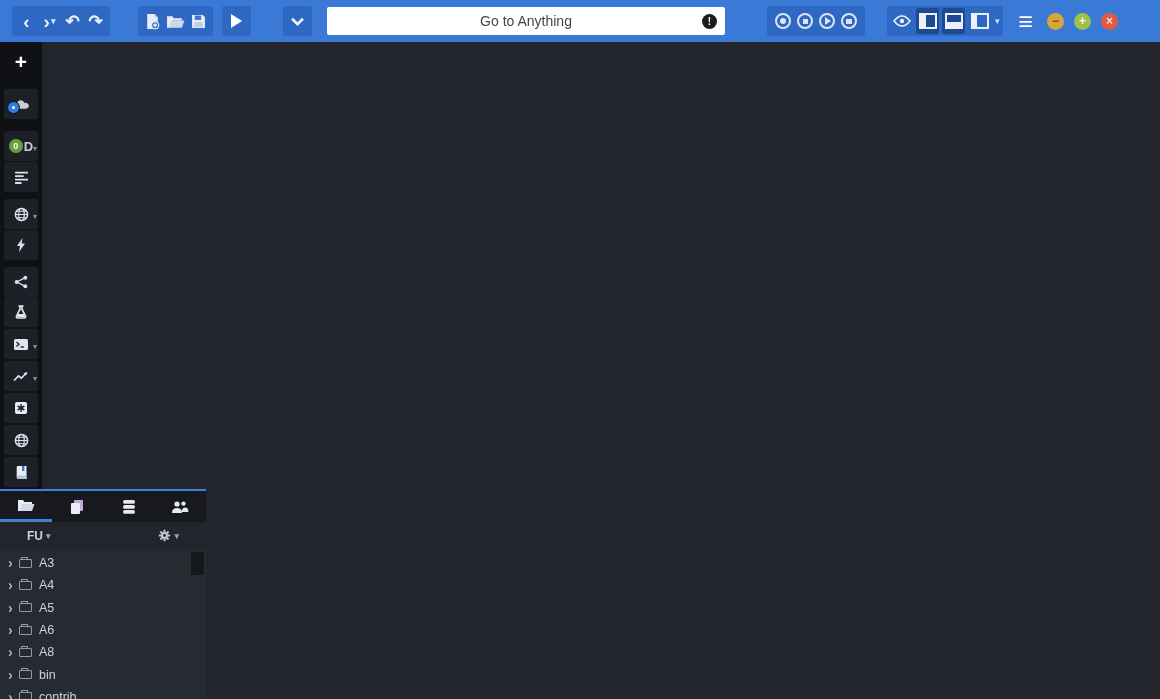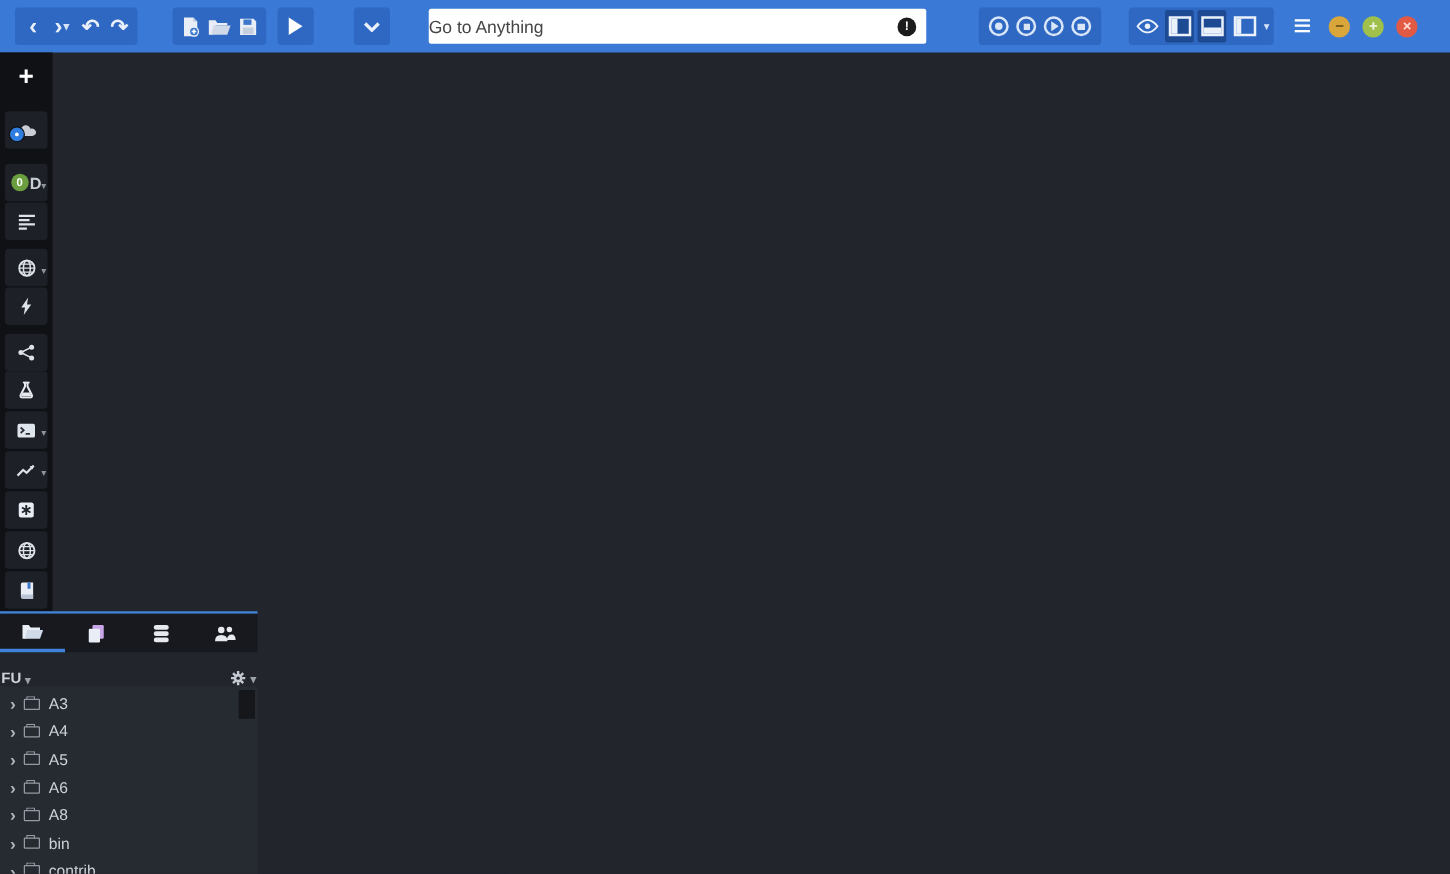--- a/index.html
+++ b/index.html
@@ -9,21 +9,21 @@
 
   
   .toolbar{flex:0 0 42px;height:42px;background:#3a7ad6;display:flex;align-items:center;padding:0 0 0 12px;box-sizing:border-box}
   .tb-tile{background:#2f68c2;border-radius:3px;height:30px;display:flex;align-items:center;padding:0 3px;flex:0 0 auto}
   .tb-btn{min-width:23px;height:26px;display:flex;align-items:center;justify-content:center;color:#eaf1fb;border-radius:2px;font-weight:bold}
   .tb-btn.pressed{background:#1d4a93}
   .glyph-nav{font-size:19px;line-height:1;font-weight:900}
   .glyph-arrow{font-size:17px;line-height:1;font-weight:bold}
   .mini-caret{font-size:9px;color:#d7e4f8;margin-left:1px}
   .play-tri{width:0;height:0;border-left:11px solid #fff;border-top:7px solid transparent;border-bottom:7px solid transparent}
-  .search{width:398px;height:28px;background:#fff;border-radius:2px;display:flex;align-items:center;justify-content:flex-start;position:relative;margin-left:31px;flex:0 0 auto}
+  .search{width:398px;height:28px;background:#fff;border-radius:2px;display:flex;align-items:center;justify-content:center;position:relative;margin-left:15px;flex:0 0 auto}
   .search-text{color:#454545;font-size:14px}
   .search-info{position:absolute;right:8px;width:15px;height:15px;border-radius:50%;background:#1c1c1c;color:#fff;font-size:10px;font-weight:bold;display:flex;align-items:center;justify-content:center}
   .circle-ic{width:16px;height:16px;border:2px solid #d9e6f8;border-radius:50%;display:flex;align-items:center;justify-content:center;box-sizing:border-box}
   .circle-ic .dot{width:6px;height:6px;background:#d9e6f8;border-radius:50%}
   .circle-ic .sq{width:5px;height:5px;background:#d9e6f8}
   .circle-ic .tri{width:0;height:0;border-left:6px solid #d9e6f8;border-top:4px solid transparent;border-bottom:4px solid transparent;margin-left:1px}
   .pane-ic{width:14px;height:12px;border:2px solid #eaf1fb;position:relative;box-sizing:content-box}
   .pane-ic.left::before{content:"";position:absolute;left:0;top:0;bottom:0;width:5px;background:#eaf1fb}
   .pane-ic.bottom::before{content:"";position:absolute;left:0;right:0;bottom:0;height:5px;background:#eaf1fb}
   .pane-ic.left-thin::before{content:"";position:absolute;left:0;top:0;bottom:0;width:4px;background:#eaf1fb}
@@ -43,21 +43,21 @@
   .dbg-circle{width:14px;height:14px;border-radius:50%;background:#6a9e3f;color:#fff;font-size:9px;font-weight:bold;display:flex;align-items:center;justify-content:center}
   .dbg-d{color:#c9ced6;font-size:13px;font-weight:bold;margin-left:1px}
   .rail-bottom{margin-top:auto;display:flex;flex-direction:column;align-items:center}
   .rail-bottom .rail-tile{margin-bottom:2px}
 
   
   .sidebar{flex:0 0 206px;width:206px;background:#262a31;border-top:2px solid #3f82d9;display:flex;flex-direction:column;box-sizing:border-box}
   .sb-tabs{height:31px;background:#17191e;display:flex;flex:0 0 31px}
   .sb-tab{flex:1;display:flex;align-items:center;justify-content:center;color:#dfe4ea;box-sizing:border-box}
   .sb-tab.active{border-bottom:3px solid #3f82d9}
-  .pane-head{height:27px;flex:0 0 27px;background:#22252c;display:flex;align-items:flex-end;padding:0 1px;color:#cdd2d9;font-size:12px;font-weight:bold}
+  .pane-head{height:27px;flex:0 0 27px;background:#22252c;display:flex;align-items:center;padding:0 27px;color:#cdd2d9;font-size:12px;font-weight:bold}
   .caret{font-size:9px;color:#9aa0a8;margin-left:3px}
   .head-right{margin-left:auto;display:flex;align-items:center;color:#c6cbd3}
   .tree{flex:0 0 321px;height:321px;position:relative;background:#262a31;overflow:hidden;padding-top:3px;box-sizing:border-box}
   .tree-row{height:22.3px;display:flex;align-items:center;padding-left:8px;color:#ced3da;font-size:12.5px}
   .tree-row .chev{color:#aeb4bc;font-weight:bold;width:11px;font-size:14px;line-height:1}
   .csfolder{display:inline-block;width:13px;height:9px;border:1px solid #959ba4;border-radius:1px;position:relative;margin-right:7px;box-sizing:border-box}
   .csfolder::before{content:"";position:absolute;top:-3px;left:1px;width:5px;height:2px;border:1px solid #959ba4;border-bottom:0;border-radius:1px 1px 0 0}
   .scroll-thumb{position:absolute;right:2px;top:3px;width:13px;height:23px;background:#15171b}
   svg{display:block}
 </style>

